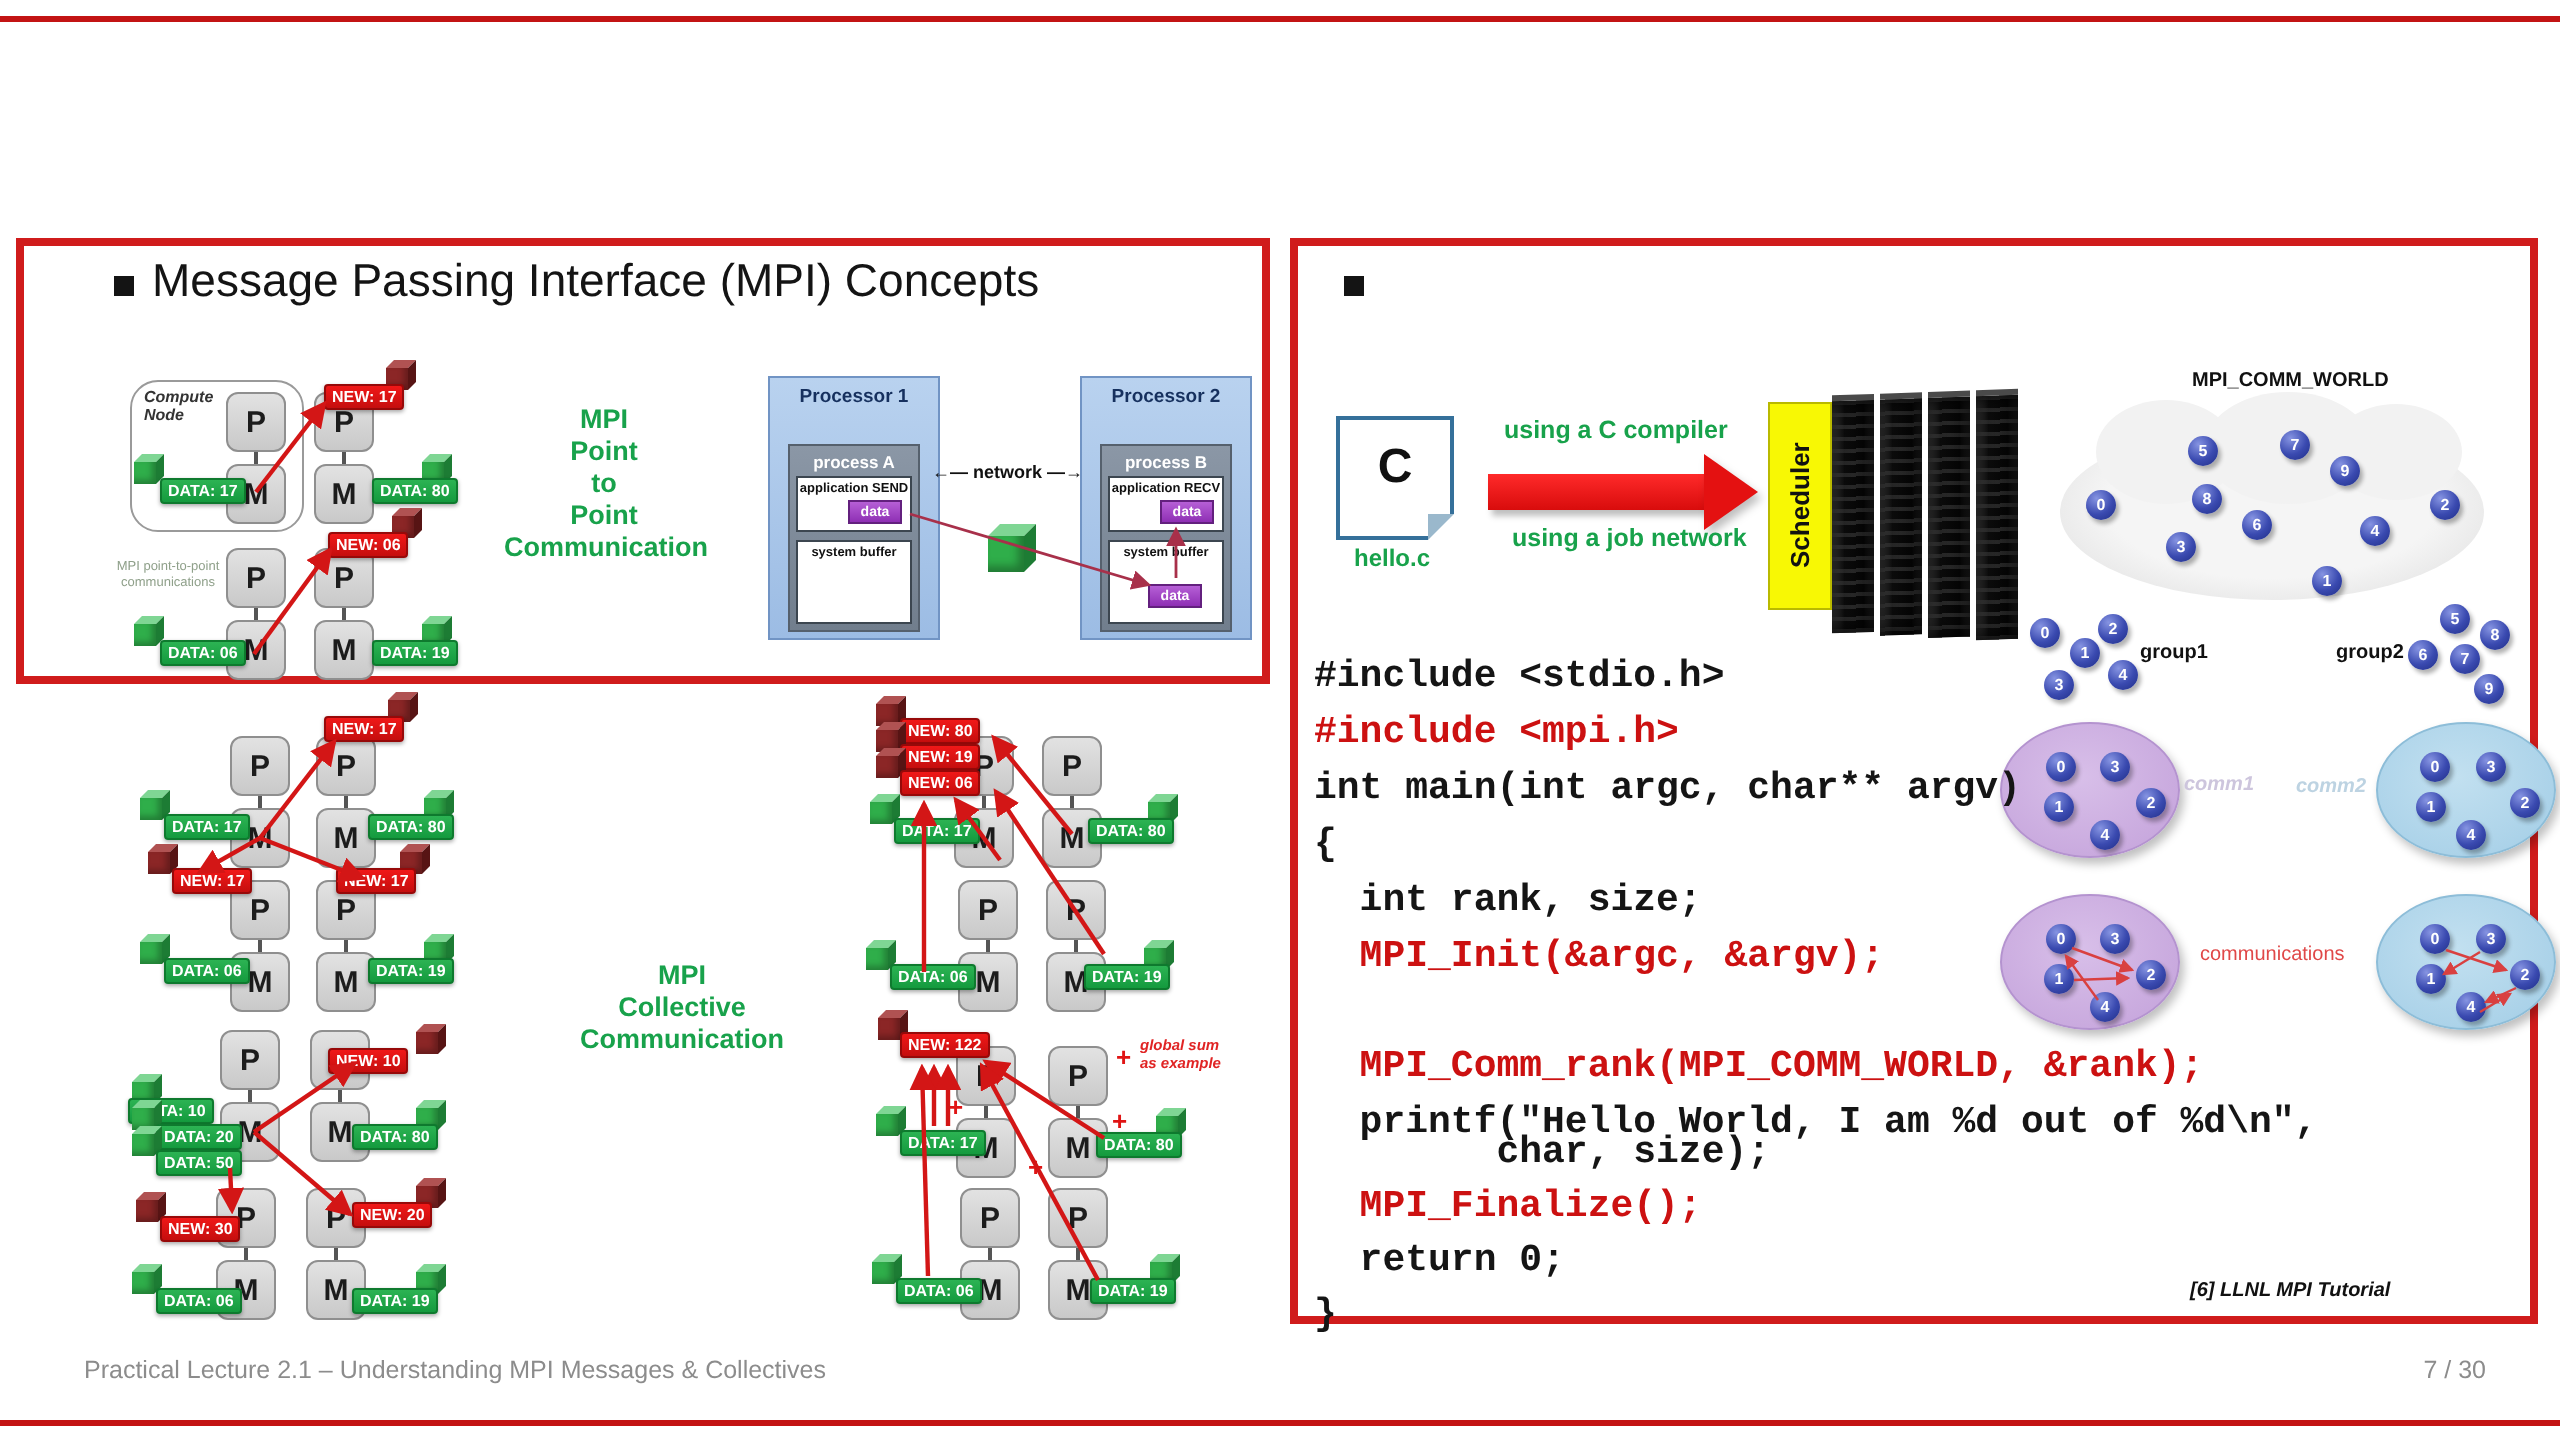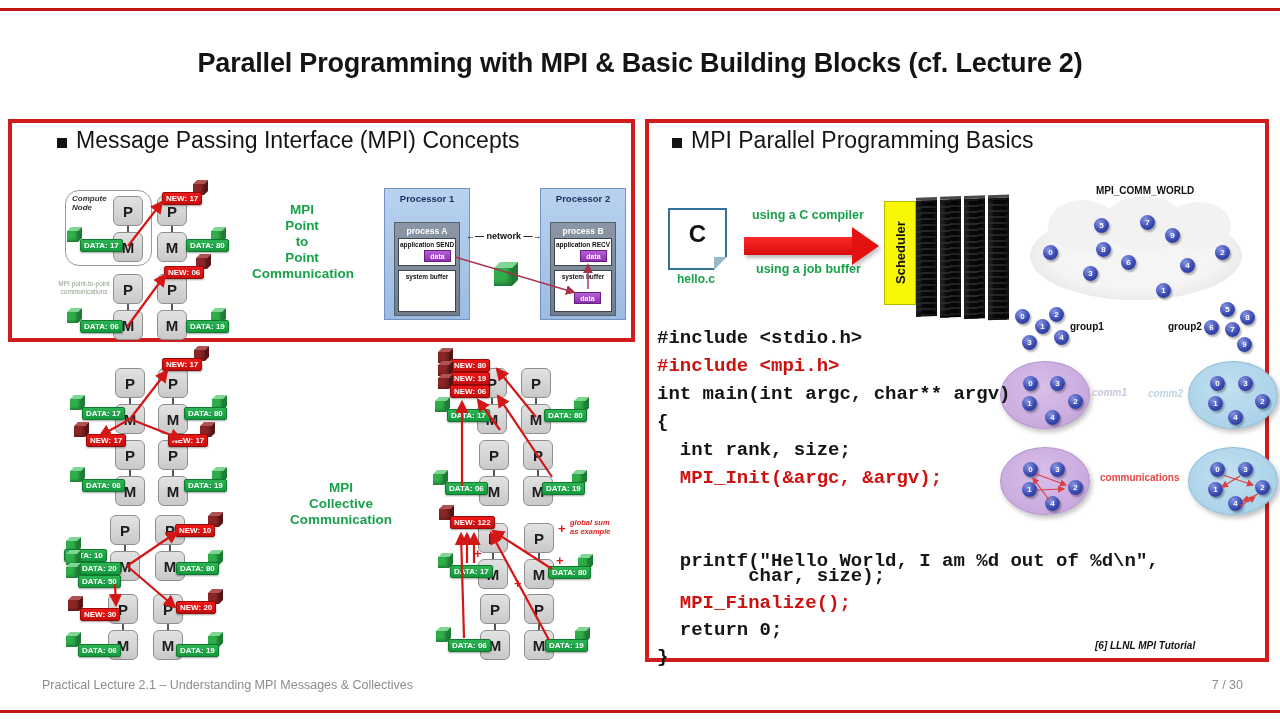--- a/index.html
+++ b/index.html
@@ -71,37 +71,36 @@
   .cloud{position:absolute;background:radial-gradient(ellipse at 50% 45%,#f5f5f5 55%,#e9e9e9 75%,#fff);border-radius:50%;}
   .cloud .bump{position:absolute;background:#f2f2f2;border-radius:50%;}
   .ball{position:absolute;width:15px;height:15px;border-radius:50%;color:#fff;font-size:8px;font-weight:700;
         display:flex;align-items:center;justify-content:center;
         background:radial-gradient(circle at 35% 28%,#8694e2,#3a4ab0 55%,#202e86);box-shadow:1.5px 2px 2px rgba(0,0,0,.3);}
   .grplbl{position:absolute;font-size:10px;font-weight:700;color:#111;}
   .commellipse{position:absolute;border-radius:50%;box-shadow:2px 3px 5px rgba(0,0,0,.25);}
   .commellipse.purple{background:radial-gradient(ellipse at 45% 40%,#d8bfe9,#c3a1da);border:1px solid #b493cf;}
   .commellipse.blue{background:radial-gradient(ellipse at 45% 40%,#c2e0f0,#a2cde6);border:1px solid #8dbdd8;}
   .ghostlbl{position:absolute;font-size:10px;font-weight:700;font-style:italic;}
-  .commlbl{position:absolute;font-size:10px;font-weight:700;color:#e04848;}
+  .commlbl{position:absolute;font-size:10px;font-weight:400;color:#e04848;}
   
   .codeline{position:absolute;left:657px;font-family:"Liberation Mono","DejaVu Sans Mono",monospace;
             font-size:19px;font-weight:700;white-space:pre;}
   .codeline.k{color:#151515;}
   .codeline.r{color:#cc1111;}
   .citation{position:absolute;font-size:10px;font-weight:700;font-style:italic;color:#111;text-align:left;}
   .footer{position:absolute;font-size:12.5px;font-weight:400;color:#8c8c8c;white-space:nowrap;}
   svg.overlay{position:absolute;left:0;top:0;pointer-events:none;}
 </style>
 </head>
 <body>
 
 <div id="slide">
 
   <div class="hr-red" style="top:8px"></div>
-  <div id="title">Parallel Programming with MPI &amp; Basic Building Blocks (cf. Lecture 2)</div>
 
   <div class="panel" style="left:8px;top:119px;width:619px;height:215px"></div>
   <div class="bullet" style="left:57px;top:138px"></div>
   <div class="panel-header" style="left:76px;top:127px">Message Passing Interface (MPI) Concepts</div>
 
   <div class="compute-node" style="left:65px;top:190px;width:85px;height:74px"></div>
   <div class="compute-node-label" style="left:72px;top:194px">Compute
 Node</div>
 
   <div class="pmnode" style="left:113px;top:196px">
@@ -229,21 +228,21 @@
       <div class="pmlink"></div>
       <div class="pmbox">M</div>
     </div>
   <div class="pmnode" style="left:153px;top:594px">
       <div class="pmbox">P</div>
       <div class="pmlink"></div>
       <div class="pmbox">M</div>
     </div>
 
   <span class="cube r" style="left:208px;top:516px"></span>
-  <div class="chip r" style="left:175px;top:524px">NEW: 10</div>
+  <div class="chip r" style="left:164px;top:524px">NEW: 10</div>
   <span class="cube" style="left:66px;top:541px"></span>
   <div class="chip g" style="left:64px;top:549px">DATA: 10</div>
   <span class="cube" style="left:66px;top:554px"></span>
   <div class="chip g" style="left:78px;top:562px">DATA: 20</div>
   <span class="cube" style="left:66px;top:567px"></span>
   <div class="chip g" style="left:78px;top:575px">DATA: 50</div>
   <span class="cube" style="left:208px;top:554px"></span>
   <div class="chip g" style="left:176px;top:562px">DATA: 80</div>
   <span class="cube r" style="left:68px;top:600px"></span>
   <div class="chip r" style="left:80px;top:608px">NEW: 30</div>
@@ -328,30 +327,29 @@
   <div class="chip g" style="left:448px;top:639px">DATA: 06</div>
   <span class="cube" style="left:575px;top:631px"></span>
   <div class="chip g" style="left:545px;top:639px">DATA: 19</div>
   <span class="plus" style="left:458px;top:534px">+</span>
   <span class="plus" style="left:474px;top:547px">+</span>
   <span class="plus" style="left:556px;top:554px">+</span>
   <span class="plus" style="left:514px;top:577px">+</span>
 
   <div class="panel" style="left:645px;top:119px;width:616px;height:535px"></div>
   <div class="bullet" style="left:672px;top:138px"></div>
-  <div class="panel-header" style="left:691px;top:127px">MPI Parallel Programming Basics</div>
 
   <div class="doc" style="left:668px;top:208px;width:55px;height:58px">
     <div class="letter">C</div>
   </div>
   <div class="filelabel" style="left:662px;top:272px;width:68px">hello.c</div>
   <div class="greenlbl" style="left:752px;top:208px">using a C compiler</div>
   <div class="bigarrow-body" style="left:744px;top:237px;width:108px;height:18px"></div>
   <div class="bigarrow-head" style="left:852px;top:227px"></div>
-  <div class="greenlbl" style="left:756px;top:262px">using a job buffer</div>
+  <div class="greenlbl" style="left:756px;top:262px">using a job network</div>
   <div class="sched" style="left:884px;top:201px;width:30px;height:102px">Scheduler</div>
   <div class="racks" style="left:916px;top:196px;width:96px;height:122px">
     <div class="tower" style="left:0;height:116px"></div>
     <div class="tower" style="left:24px;height:118px"></div>
     <div class="tower" style="left:48px;height:120px"></div>
     <div class="tower" style="left:72px;height:122px"></div>
   </div>
 
   <div class="grplbl" style="left:1096px;top:185px">MPI_COMM_WORLD</div>
   <div class="cloud" style="left:1030px;top:212px;width:212px;height:88px">
@@ -411,20 +409,21 @@
   <div class="ball" style="left:1208px;top:482px">1</div>
   <div class="ball" style="left:1255px;top:480px">2</div>
   <div class="ball" style="left:1228px;top:496px">4</div>
 
   <div class="codeline k" style="top:327px">#include &lt;stdio.h&gt;</div>
   <div class="codeline r" style="top:355px">#include &lt;mpi.h&gt;</div>
   <div class="codeline k" style="top:383px">int main(int argc, char** argv)</div>
   <div class="codeline k" style="top:411px">{</div>
   <div class="codeline k" style="top:439px">  int rank, size;</div>
   <div class="codeline r" style="top:467px">  MPI_Init(&amp;argc, &amp;argv);</div>
+  <div class="codeline r" style="top:522px">  MPI_Comm_rank(MPI_COMM_WORLD, &amp;rank);</div>
   <div class="codeline k" style="top:550px">  printf("Hello World, I am %d out of %d\n",</div>
   <div class="codeline k" style="top:565px">        char, size);</div>
   <div class="codeline r" style="top:592px">  MPI_Finalize();</div>
   <div class="codeline k" style="top:619px">  return 0;</div>
   <div class="codeline k" style="top:646px">}</div>
 
   <div class="citation" style="left:1095px;top:640px;width:150px">[6] LLNL MPI Tutorial</div>
 
   <div class="footer" style="left:42px;top:678px">Practical Lecture 2.1 – Understanding MPI Messages &amp; Collectives</div>
   <div class="footer" style="left:1143px;top:678px;width:100px;text-align:right">7 / 30</div>

